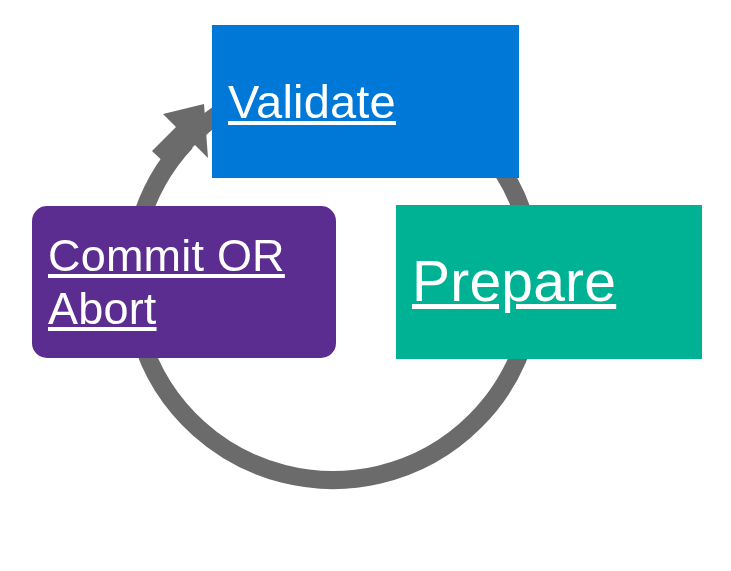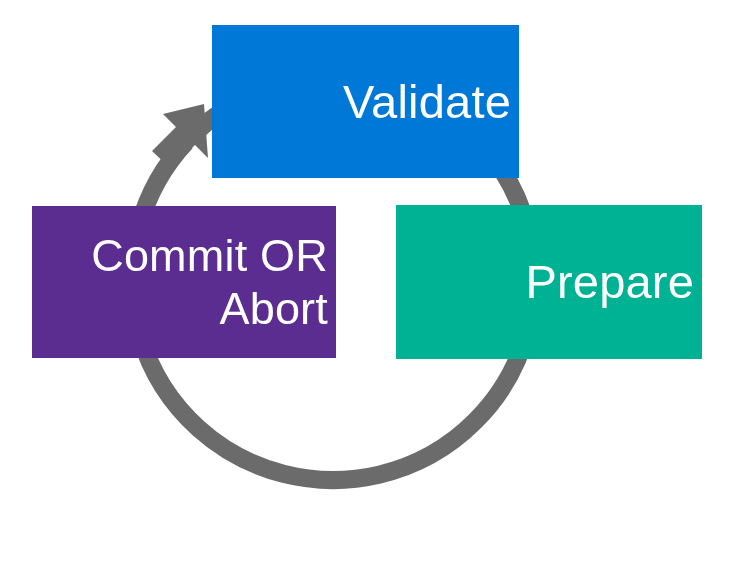--- a/index.html
+++ b/index.html
@@ -23,28 +23,29 @@
     left: 0;
     top: 0;
     width: 731px;
     height: 571px;
   }
   .node-box {
     position: absolute;
     display: flex;
     align-items: center;
     justify-content: center;
-    text-align: right;
+    text-align: left;
     color: #ffffff;
     font-weight: 400;
     line-height: 1.18;
     letter-spacing: 0.2px;
     box-sizing: border-box;
     z-index: 3;
-    padding: 4px 8px;
+    padding: 4px 16px;
+    text-decoration: underline;
   }
   .node-label {
     display: block;
     width: 100%;
     white-space: pre-line;
   }
 
   
   #node-validate {
     left: 212px;
@@ -54,39 +55,40 @@
     background: #0078d7;
     font-size: 47px;
   }
   
   #node-prepare {
     left: 396px;
     top: 205px;
     width: 306px;
     height: 154px;
     background: #00b294;
-    font-size: 47px;
+    font-size: 57px;
   }
   
   #node-check-manually {
     left: 212px;
     top: 389px;
     width: 307px;
     height: 152px;
     background: #e0a003;
     font-size: 47px;
   }
   
   #node-commit-or-abort {
     left: 32px;
     top: 206px;
     width: 304px;
     height: 152px;
     background: #5c2d91;
     font-size: 45px;
+    border-radius: 15px;
   }
 </style>
 </head>
 <body>
 
 <div id="diagram-canvas">
 
   <svg id="cycle-arrow-svg" viewBox="0 0 731 571" aria-hidden="true">
 
     <path d="M 196 132

